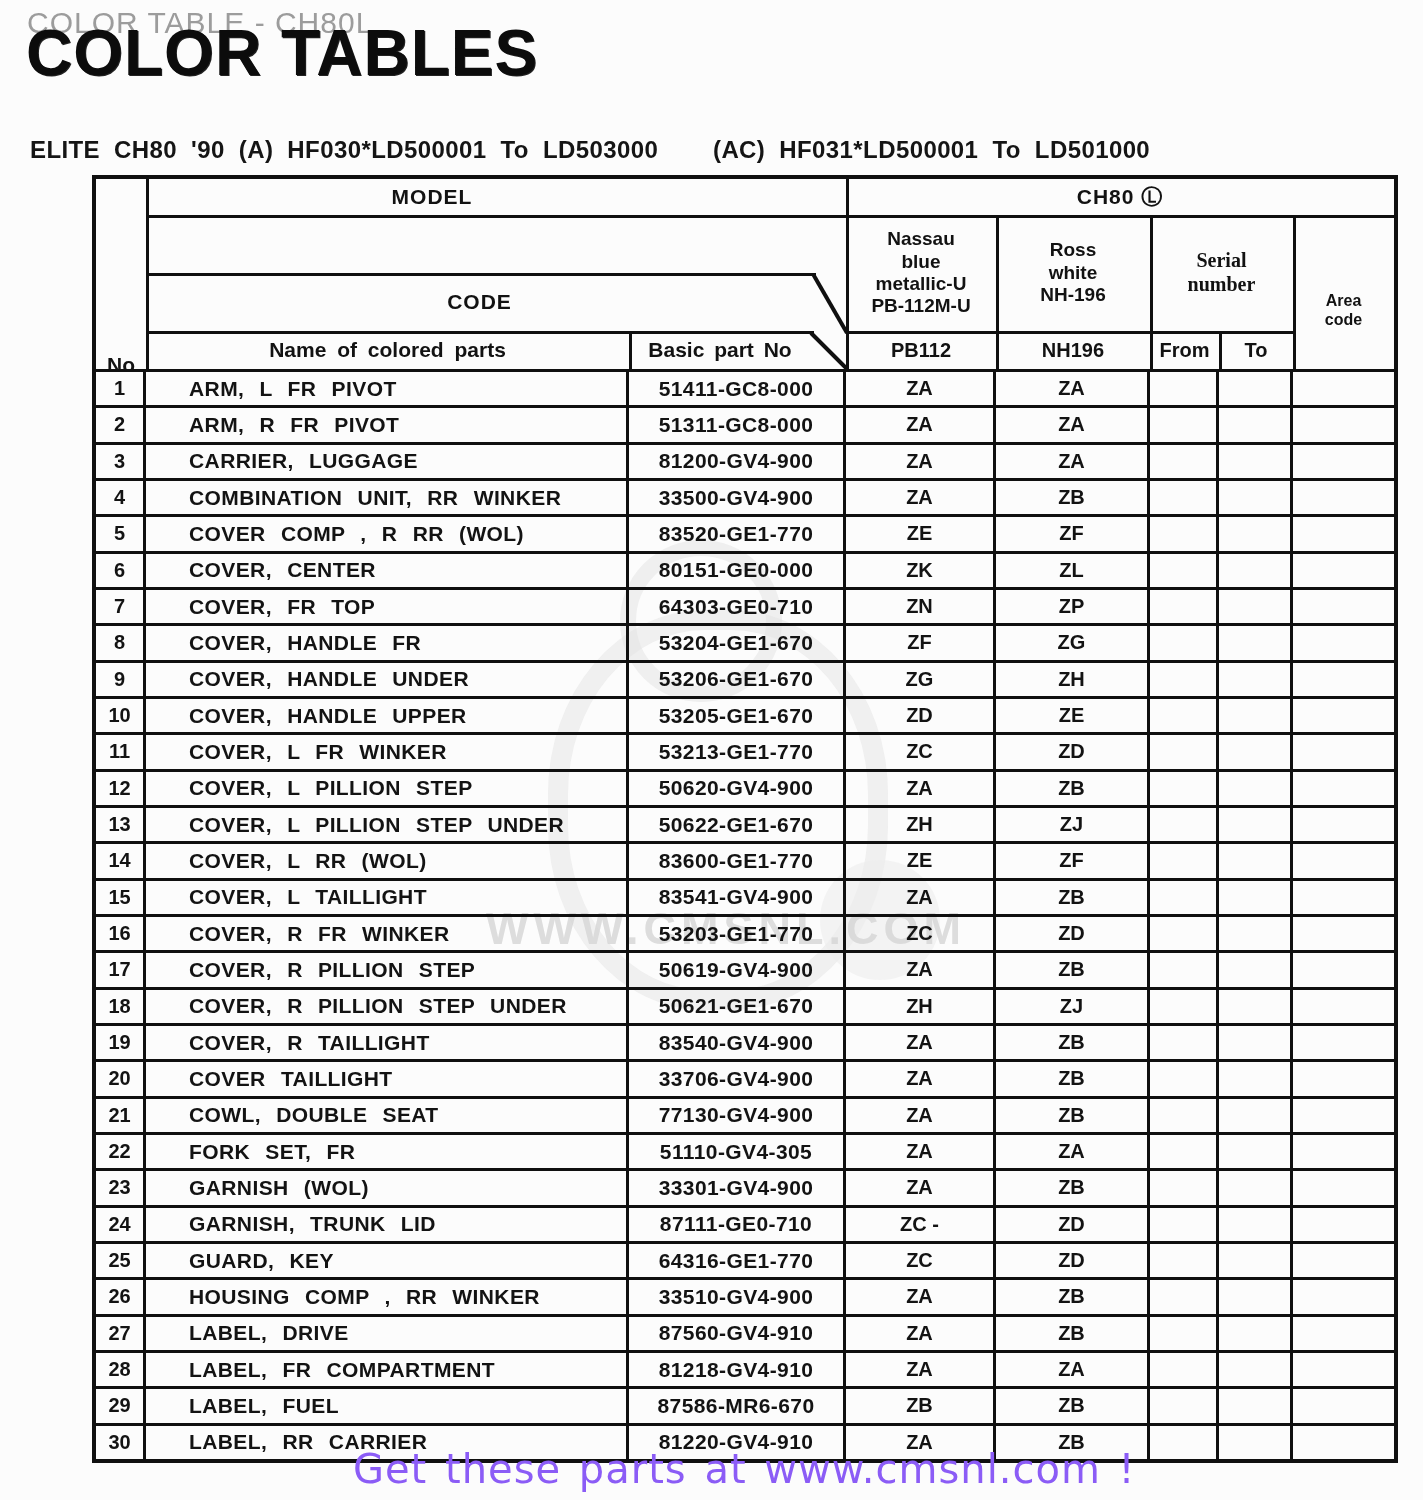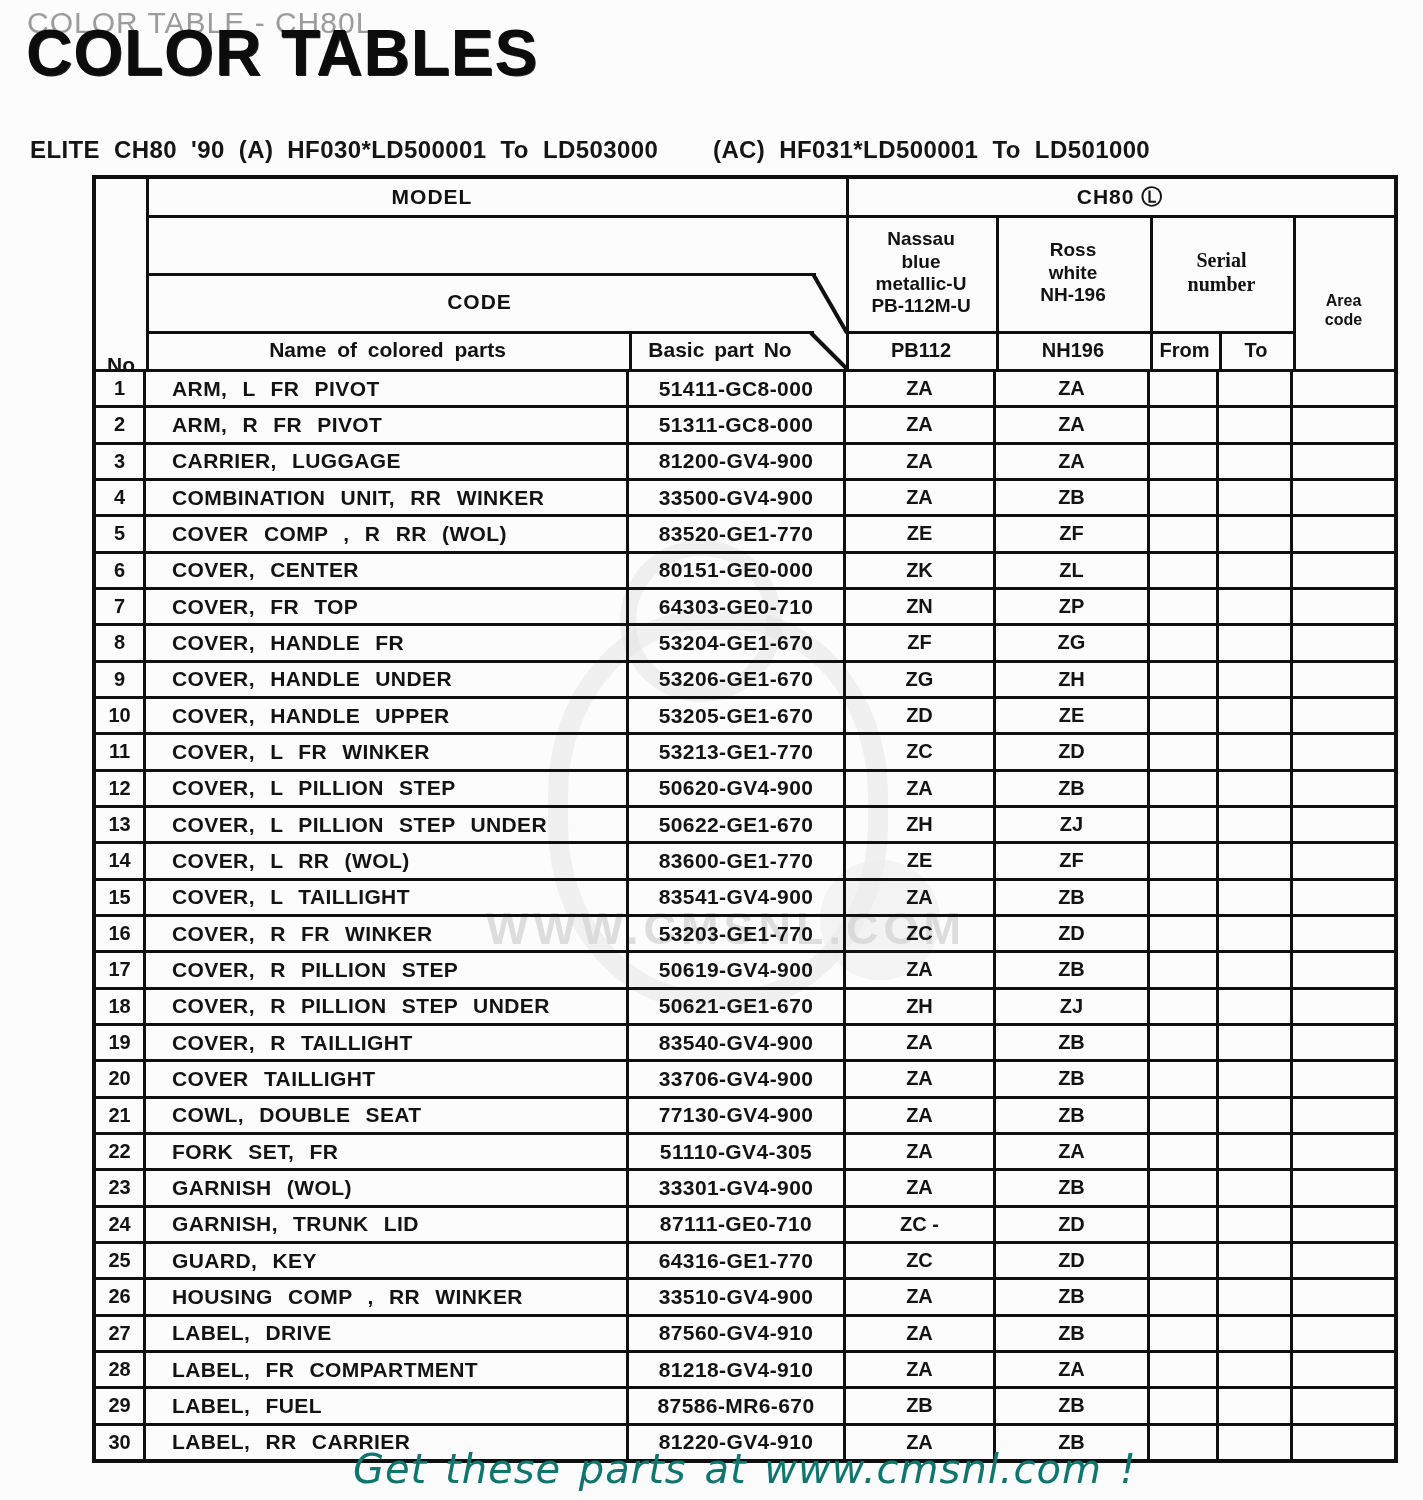--- a/index.html
+++ b/index.html
@@ -91,21 +91,21 @@
     border-top:3px solid #101010;
     box-sizing:border-box;
   }
   .trow>div{
     display:flex;align-items:center;justify-content:center;
     border-right:3px solid #101010;box-sizing:border-box;
     font-weight:bold;font-size:20px;color:#131313;
     overflow:hidden;white-space:nowrap;
   }
   .trow>div:last-child{border-right:none;}
-  .trow .c-name{justify-content:flex-start;padding-left:26px;font-size:21px;letter-spacing:.4px;word-spacing:9px;}
+  .trow .c-name{justify-content:flex-start;padding-left:43px;font-size:21px;letter-spacing:.4px;word-spacing:9px;}
   .trow .c-part{font-size:21px;letter-spacing:.4px;}
   
   .footer-link{
     position:absolute;left:353px;top:1446px;z-index:5;
     font-family:"DejaVu Sans", sans-serif;
     font-size:40px;color:#cc2222;letter-spacing:1px;word-spacing:4px;
     white-space:nowrap;text-decoration:none;
   }
 </style>
 </head>
@@ -462,13 +462,13 @@
     <div class="c-part">81220-GV4-910</div>
     <div class="c-pb">ZA</div>
     <div class="c-nh">ZB</div>
     <div class="c-from"></div>
     <div class="c-to"></div>
     <div class="c-area"></div>
   </div>
     </div>
 </div>
 
-<a class="footer-link" href="#" style="color: #0f766e; font-style: italic;">Get these parts at www.cmsnl.com !</a>
+<a class="footer-link" href="#" style="color: #8b5cf6;">Get these parts at www.cmsnl.com !</a>
 
 </body></html>

